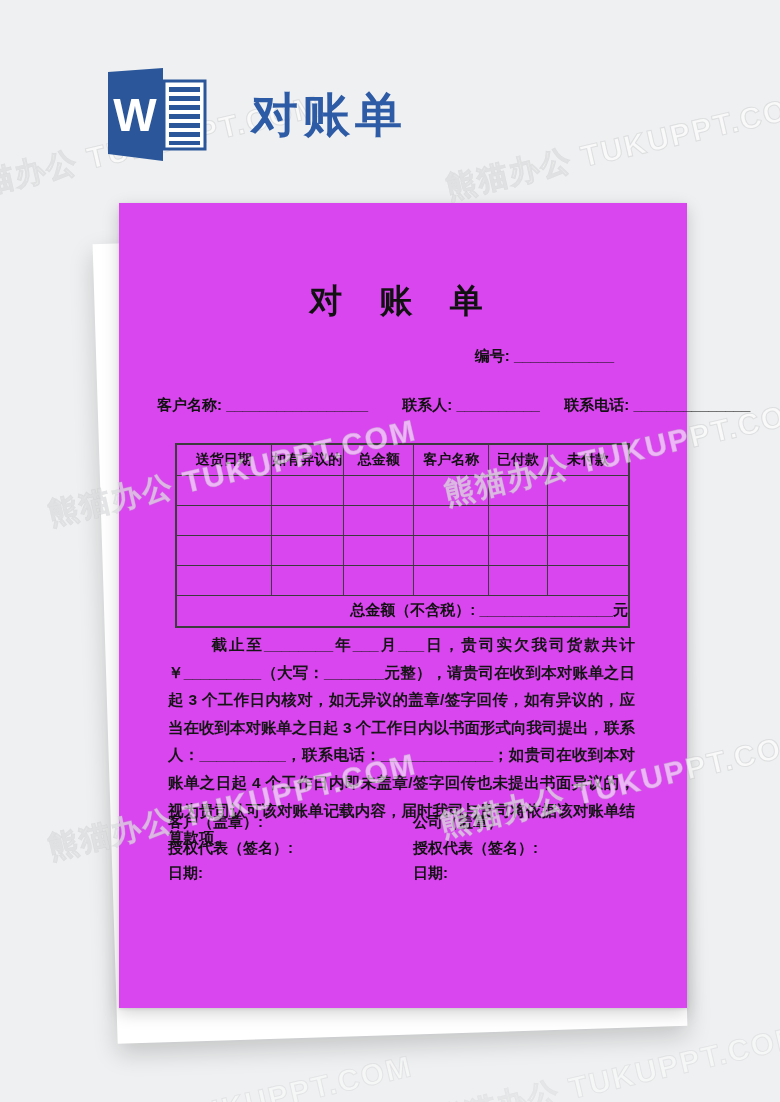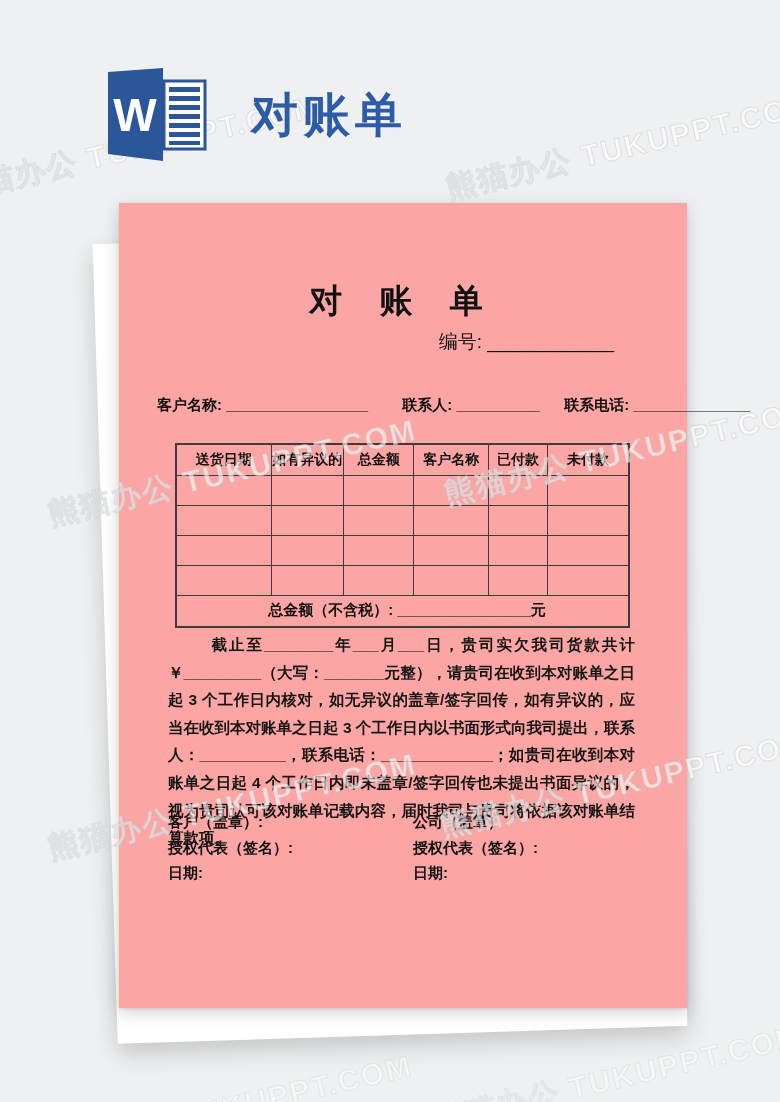--- a/index.html
+++ b/index.html
@@ -9,38 +9,38 @@
 
   
   .hdr-icon { position:absolute; left:107px; top:68px; width:100px; height:95px; z-index:6; }
   .hdr-title { position:absolute; left:251px; top:84px; font-size:47px; font-weight:800;
                letter-spacing:5px; z-index:6; }
 
   
   .sheet-back { position:absolute; left:105px; top:235px; width:570px; height:800px;
                 background:#fff; transform:rotate(-1.8deg);
                 box-shadow:0 10px 24px rgba(0,0,0,0.18); z-index:1; }
-  .sheet { position:absolute; left:119px; top:203px; width:568px; height:805px; background:#fca5a5;
+  .sheet { position:absolute; left:119px; top:203px; width:568px; height:805px; background:#d946ef;
            box-shadow:0 5px 16px rgba(0,0,0,0.18), 0 1px 3px rgba(0,0,0,0.10); z-index:2; }
 
   
   .doc-title { position:absolute; top:76px; left:0; width:100%; text-align:center;
                font-size:33px; font-weight:800; letter-spacing:14px; color:#111; }
-  .number-line { position:absolute; top:126px; right:73px; font-size:19px; font-weight:400; color:#111; }
+  .number-line { position:absolute; top:144px; right:73px; font-size:15px; font-weight:700; color:#111; }
   .info-line { position:absolute; top:193px; left:38px; width:470px; font-size:15px;
                font-weight:700; color:#111; white-space:nowrap; }
   .info-gap1 { display:inline-block; width:26px; }
   .info-gap2 { display:inline-block; width:16px; }
 
   table.acct { position:absolute; top:240px; left:56px; width:455px; border-collapse:collapse;
                border:2px solid #3c3c3c; table-layout:fixed; }
   table.acct th, table.acct td { border:1.5px solid #3c3c3c;margin-left:36px; }
   table.acct th { height:31px; font-size:14px; font-weight:700; color:#111; text-align:center; }
   table.acct td { height:30px; }
-  table.acct td.total-cell { height:32px; text-align:center; padding-left:9px;
+  table.acct td.total-cell { height:32px; text-align:right; padding-left:9px;
                              font-size:15px; font-weight:700; color:#111; }
 
   .notice { position:absolute; top:428px; left:49px; width:467px; font-size:15.5px;
             line-height:27.6px; font-weight:600; color:#151515; text-align:justify;
             text-indent:2.8em; }
 
   .sig-block { position:absolute; top:606px; left:49px; width:470px; display:flex; }
   .sig-col { width:245px; font-size:15px; font-weight:600; color:#111; line-height:25.5px; }
   .sig-col.right { width:225px; }
 

